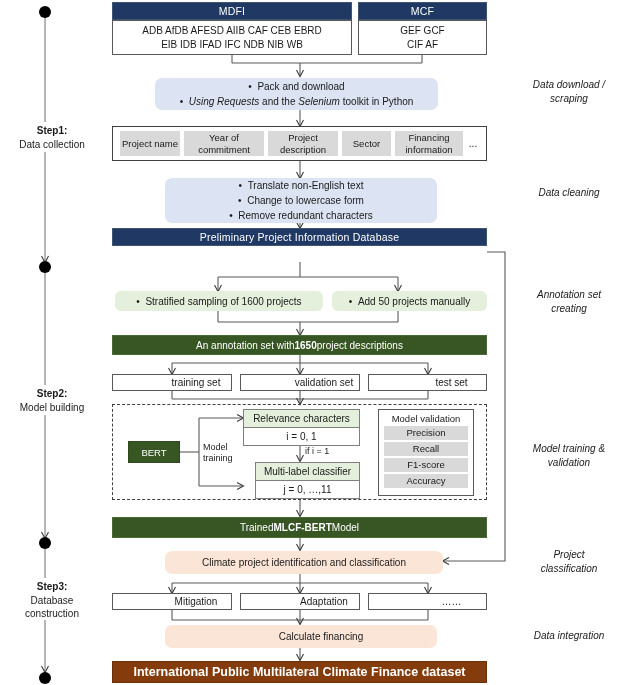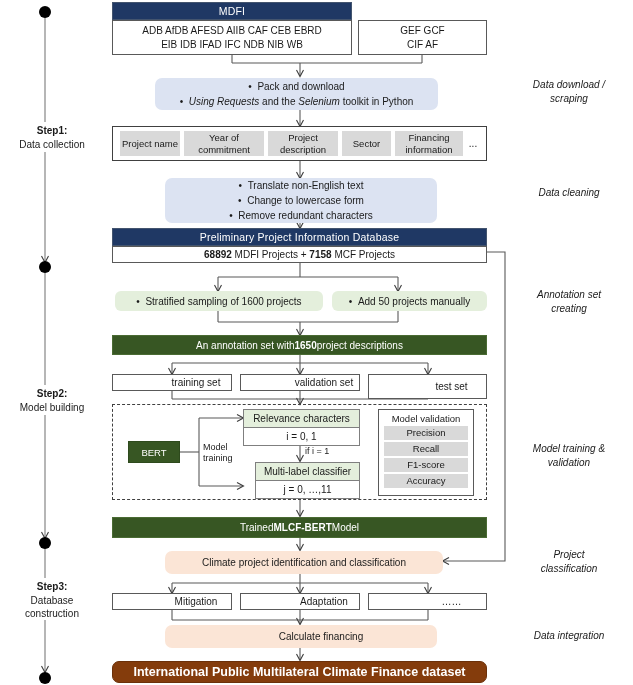--- a/index.html
+++ b/index.html
@@ -160,20 +160,21 @@
     <circle cx="45" cy="543" r="6" fill="#000"></circle>
     <circle cx="45" cy="678" r="6" fill="#000"></circle>
   </svg>
 
   <div class="node hdr" style="left:112px;top:2px;width:240px;height:18px;">MDFI</div>
   <div class="node hdr-body" style="left:112px;top:20px;width:240px;height:35px;">
     <div>ADB AfDB AFESD AIIB CAF CEB EBRD</div>
     <div>EIB IDB IFAD IFC NDB NIB WB</div>
   </div>
 
+  <div class="node hdr" style="left:358px;top:2px;width:129px;height:18px;">MCF</div>
   <div class="node hdr-body" style="left:358px;top:20px;width:129px;height:35px;">
     <div>GEF GCF</div>
     <div>CIF AF</div>
   </div>
 
   <div class="node blue" style="left:155px;top:78px;width:283px;height:32px;">
     <div class="bl">
       •&nbsp;&nbsp;<span>Pack and download</span>
     </div>
     <div class="bl">
@@ -192,40 +193,37 @@
   <div class="node blue" style="left:165px;top:178px;width:272px;height:45px;">
     <div class="bl">
       •&nbsp;&nbsp;<span>Translate non-English text</span></div>
     <div class="bl">
       •&nbsp;&nbsp;<span>Change to lowercase form</span></div>
     <div class="bl">
       •&nbsp;&nbsp;<span>Remove redundant characters</span></div>
   </div>
 
   <div class="node hdr" style="left:112px;top:228px;width:375px;height:18px;">Preliminary Project Information Database</div>
-  <div class="node hdr-body" style="left:112px;top:246px;width:375px;height:17px;">
-    <div><b>68892</b><span> MDFI Projects + </span><b>7158</b><span> MCF Projects</span></div>
-  </div>
 
   <div class="node greenlt" style="left:115px;top:291px;width:208px;height:20px;">
     •&nbsp;&nbsp;<span>Stratified sampling of 1600 projects</span>
   </div>
   <div class="node greenlt" style="left:332px;top:291px;width:155px;height:20px;">
     •&nbsp;&nbsp;<span>Add 50 projects manually</span>
   </div>
 
   <div class="node greendk" style="left:112px;top:335px;width:375px;height:20px;">
     <span>An annotation set with </span>
       <b>1650</b>
       <span> project descriptions</span>
   </div>
 
   <div class="node plain" style="left:112px;top:374px;width:120px;height:17px;">training set</div>
   <div class="node plain" style="left:240px;top:374px;width:120px;height:17px;">validation set</div>
-  <div class="node plain" style="left:368px;top:374px;width:119px;height:25px;">test set</div>
+  <div class="node plain" style="left:368px;top:374px;width:119px;height:17px;">test set</div>
 
   <div class="dashbox" style="left:112px;top:404px;width:375px;height:96px;"></div>
 
   <div class="node bertbox" style="left:128px;top:441px;width:52px;height:22px;">BERT</div>
   <div class="smalltxt" style="left:203px;top:442px;width:40px;">Model<br>training</div>
 
   <div class="clsf" style="left:243px;top:409px;width:117px;">
     <div class="top">Relevance characters</div>
     <div class="bot">i = 0, 1</div>
   </div>
@@ -252,21 +250,21 @@
   </div>
 
   <div class="node peach" style="left:165px;top:551px;width:278px;height:23px;">Climate project identification and classification</div>
 
   <div class="node plain" style="left:112px;top:593px;width:120px;height:17px;">Mitigation</div>
   <div class="node plain" style="left:240px;top:593px;width:120px;height:17px;">Adaptation</div>
   <div class="node plain" style="left:368px;top:593px;width:119px;height:17px;">……</div>
 
   <div class="node peach" style="left:165px;top:625px;width:272px;height:23px;padding-left:40px;">Calculate financing</div>
 
-  <div class="node brown" style="left:112px;top:661px;width:375px;height:22px;border-radius:7px;">International Public Multilateral Climate Finance dataset</div>
+  <div class="node brown" style="left:112px;top:661px;width:375px;height:22px;">International Public Multilateral Climate Finance dataset</div>
 
   <div class="steplab" style="top:124px;">
     <b>Step1:</b><br>
     <span>Data collection</span>
   </div>
   <div class="steplab" style="top:387px;">
     <b>Step2:</b><br>
     <span>Model building</span>
   </div>
   <div class="steplab" style="top:580px;">

